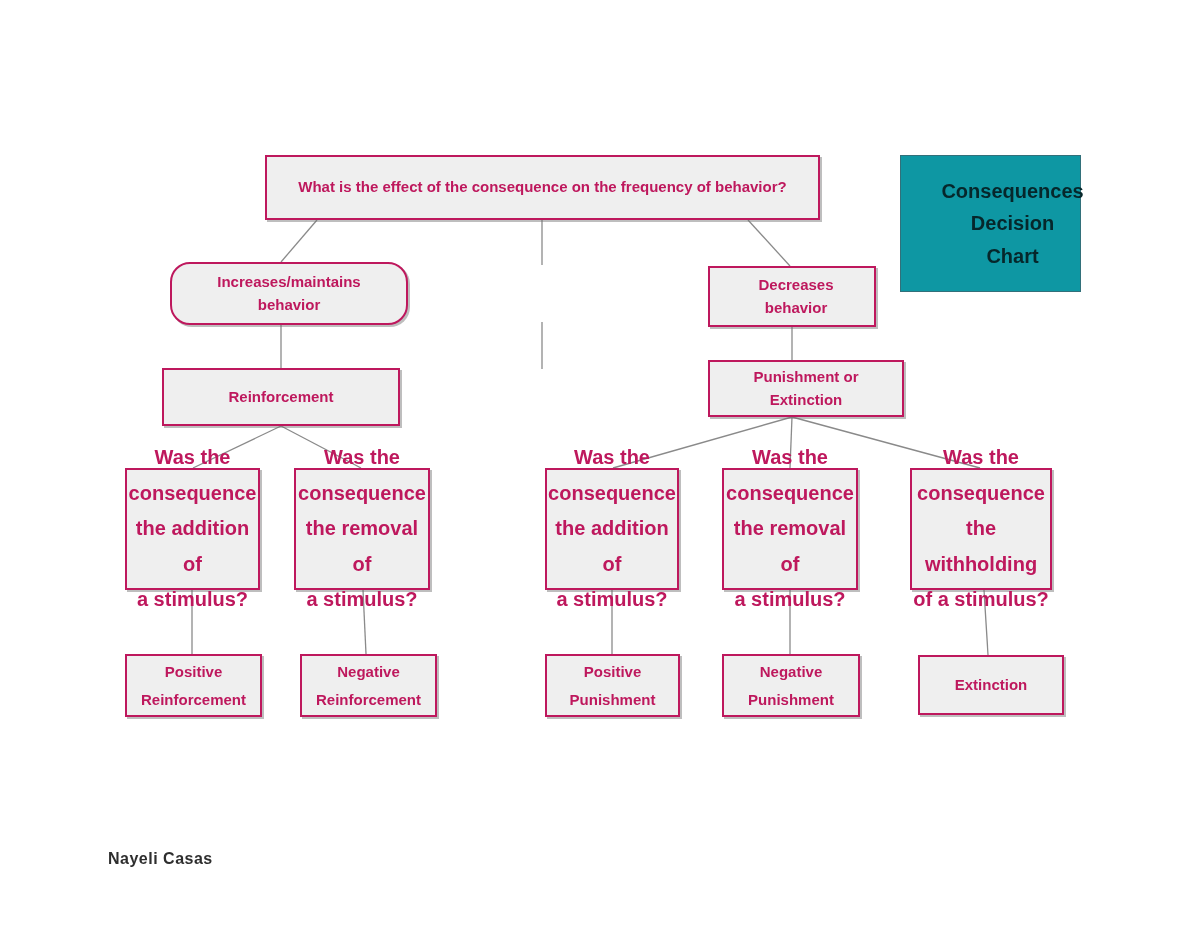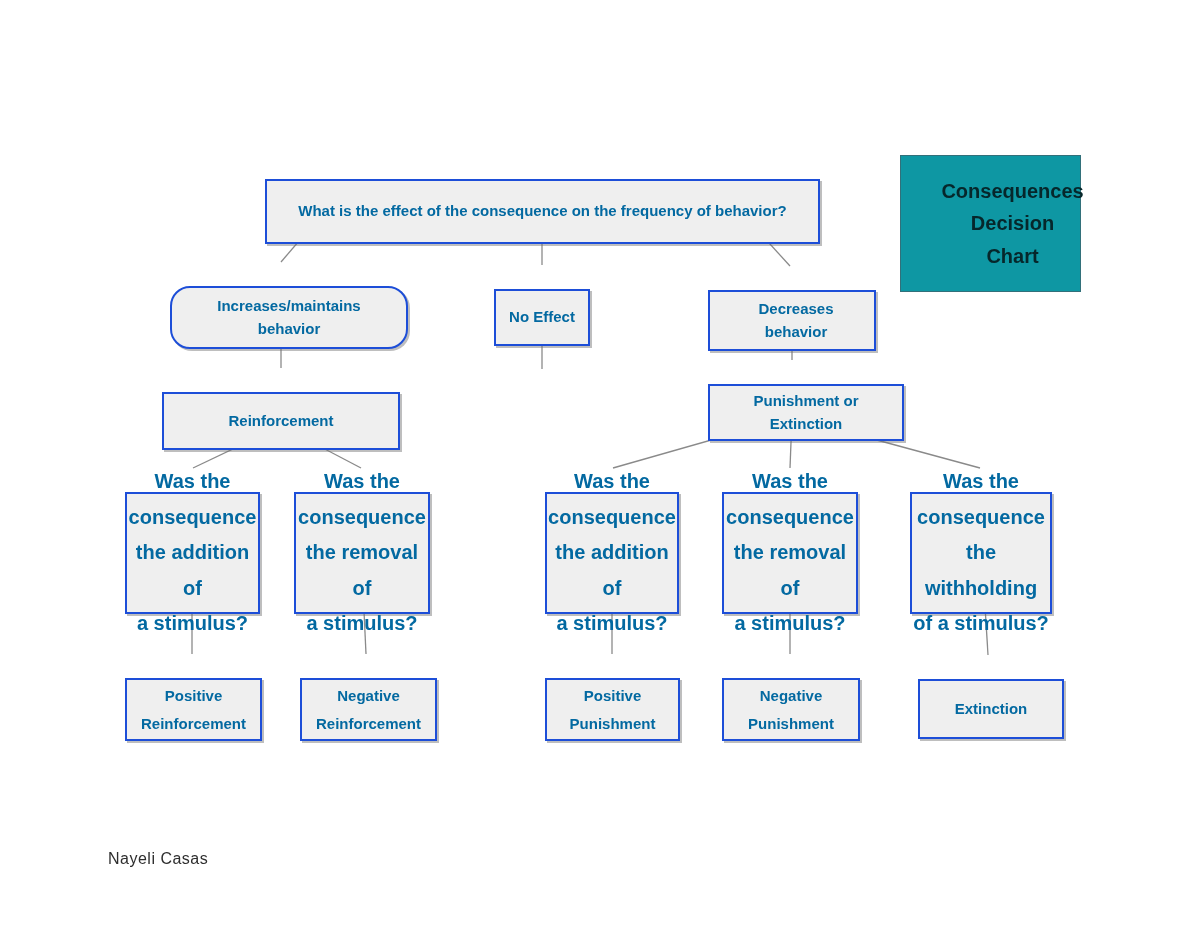--- a/index.html
+++ b/index.html
@@ -19,32 +19,31 @@
     position: absolute;
     left: 0; top: 0;
     width: 1200px;
     height: 927px;
     pointer-events: none;
   }
   .node {
     position: absolute;
     box-sizing: border-box;
     background: #efefef;
-    border: 2px solid #1d4ed8;
+    border: 2px solid #be185d;
     box-shadow: 2px 2px 0 rgba(110,110,110,0.45);
     display: flex;
     align-items: center;
     justify-content: center;
     text-align: center;
     font-weight: bold;
-    color: #0369a1;
+    color: #be185d;
     white-space: pre-line;
     font-size: 15px;
     line-height: 1.5;
-    margin-top: 24px;
   }
   .node.question4 {
     line-height: 1.78;
     font-size: 20px;
   }
   .node.outcome {
     line-height: 1.85;
   }
   .title-card {
     position: absolute;
@@ -59,21 +58,21 @@
     color: #06272b;
     white-space: pre-line;
     font-size: 20px;
     line-height: 1.62;
   }
   .author {
     position: absolute;
     left: 108px;
     top: 850px;
     font-size: 16px;
-    font-weight: normal;
+    font-weight: bold;
     color: #2e2e2e;
     letter-spacing: 0.5px;
   }
   line {
     stroke: #8a8a8a;
     stroke-width: 1.3;
   }
 </style>
 </head>
 <body>
@@ -101,21 +100,20 @@
 
   <div class="node" style="left:265px; top:155px; width:555px; height:65px;">What is the effect of the consequence on the frequency of behavior?</div>
 
   <div class="title-card" style="left:900px; top:155px; width:181px; height:137px;padding-left:44px;">Consequences
 Decision
 Chart</div>
 
   <div class="node" style="left:170px; top:262px; width:238px; height:63px;border-radius:20px;">Increases/maintains
 behavior</div>
 
-  <div class="node" style="left:494px; top:265px; width:96px; height:57px;">No Effect</div>
 
   <div class="node" style="left:708px; top:266px; width:168px; height:61px;padding-left:8px;">Decreases
 behavior</div>
 
   <div class="node" style="left:162px; top:368px; width:238px; height:58px;">Reinforcement</div>
 
 
   <div class="node" style="left:708px; top:360px; width:196px; height:57px;">Punishment or
 Extinction</div>
 

